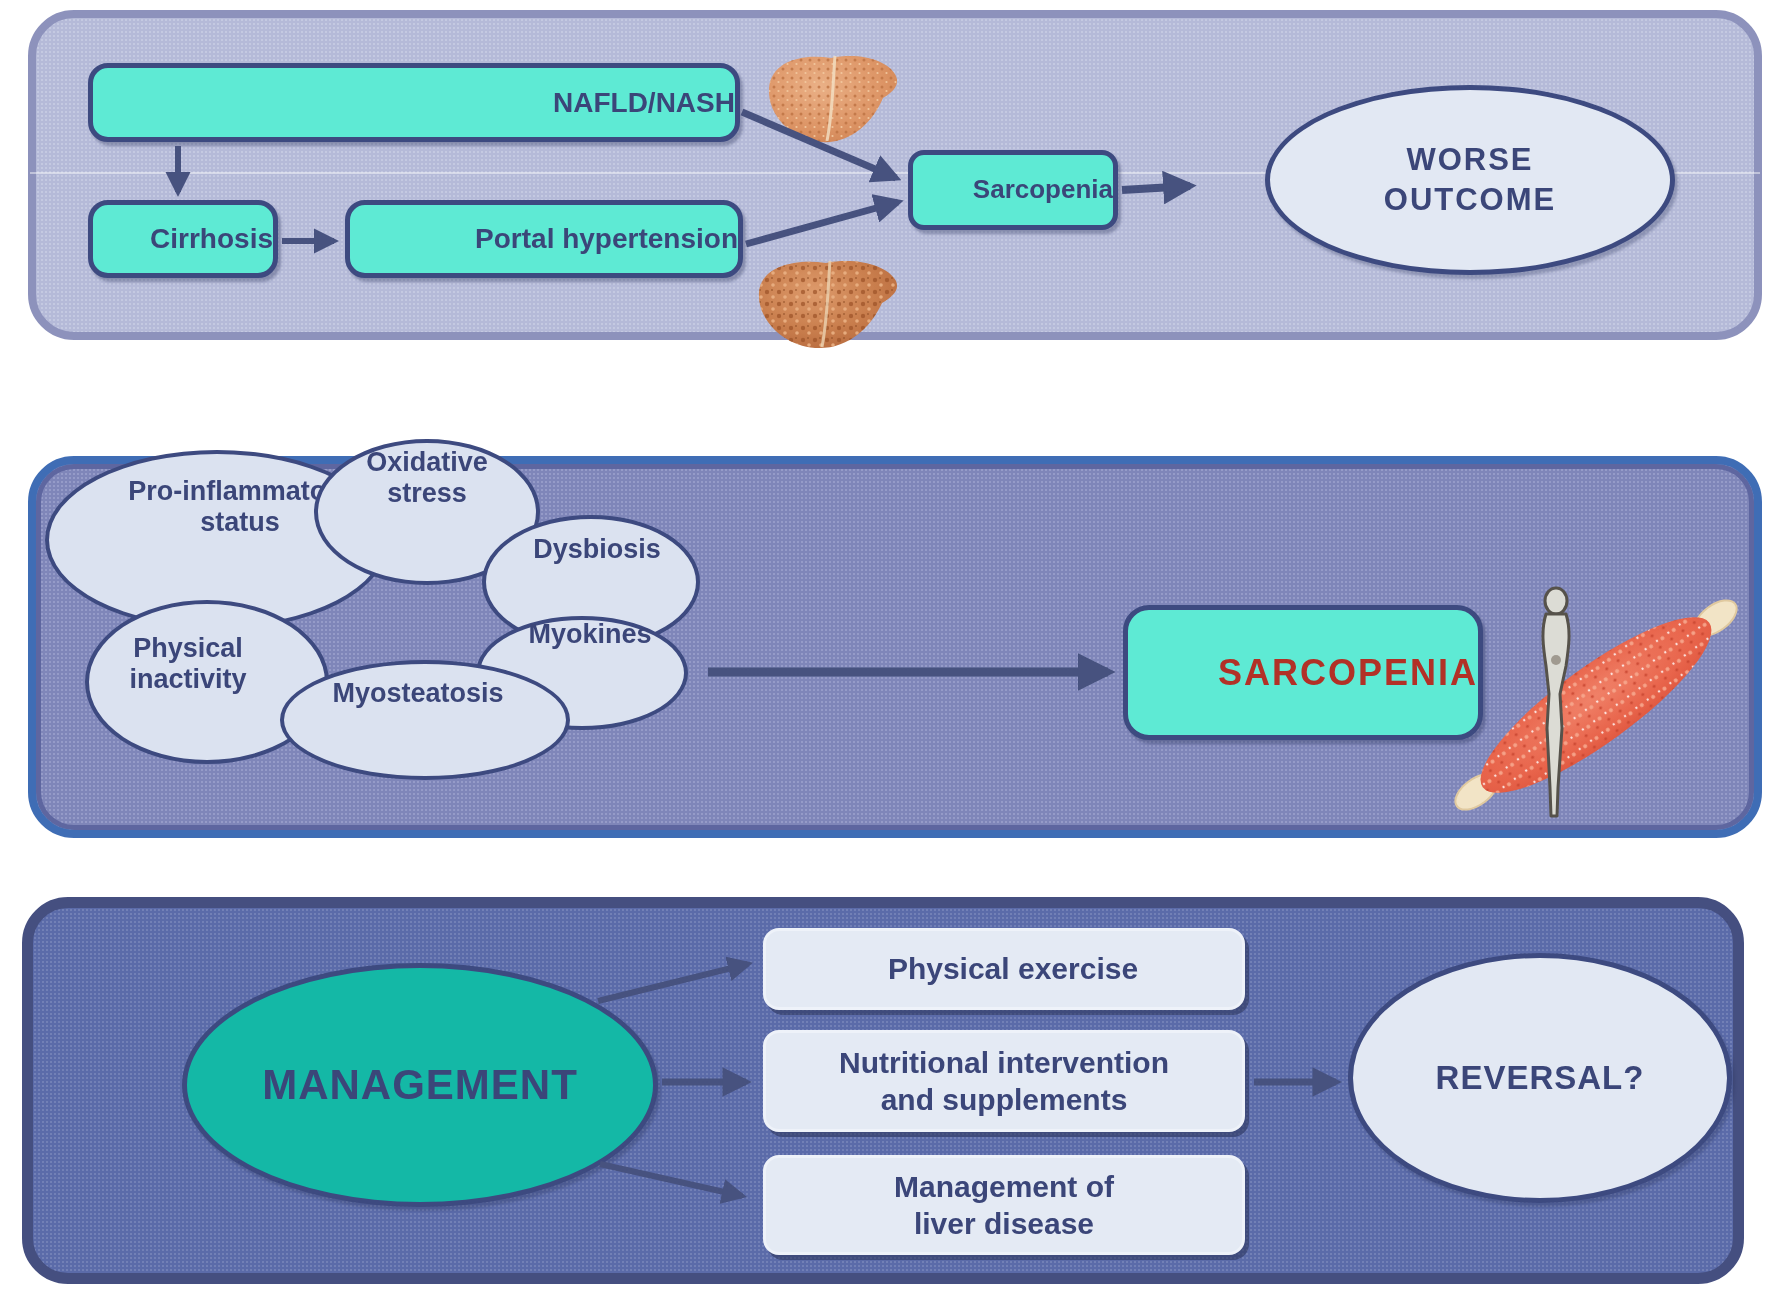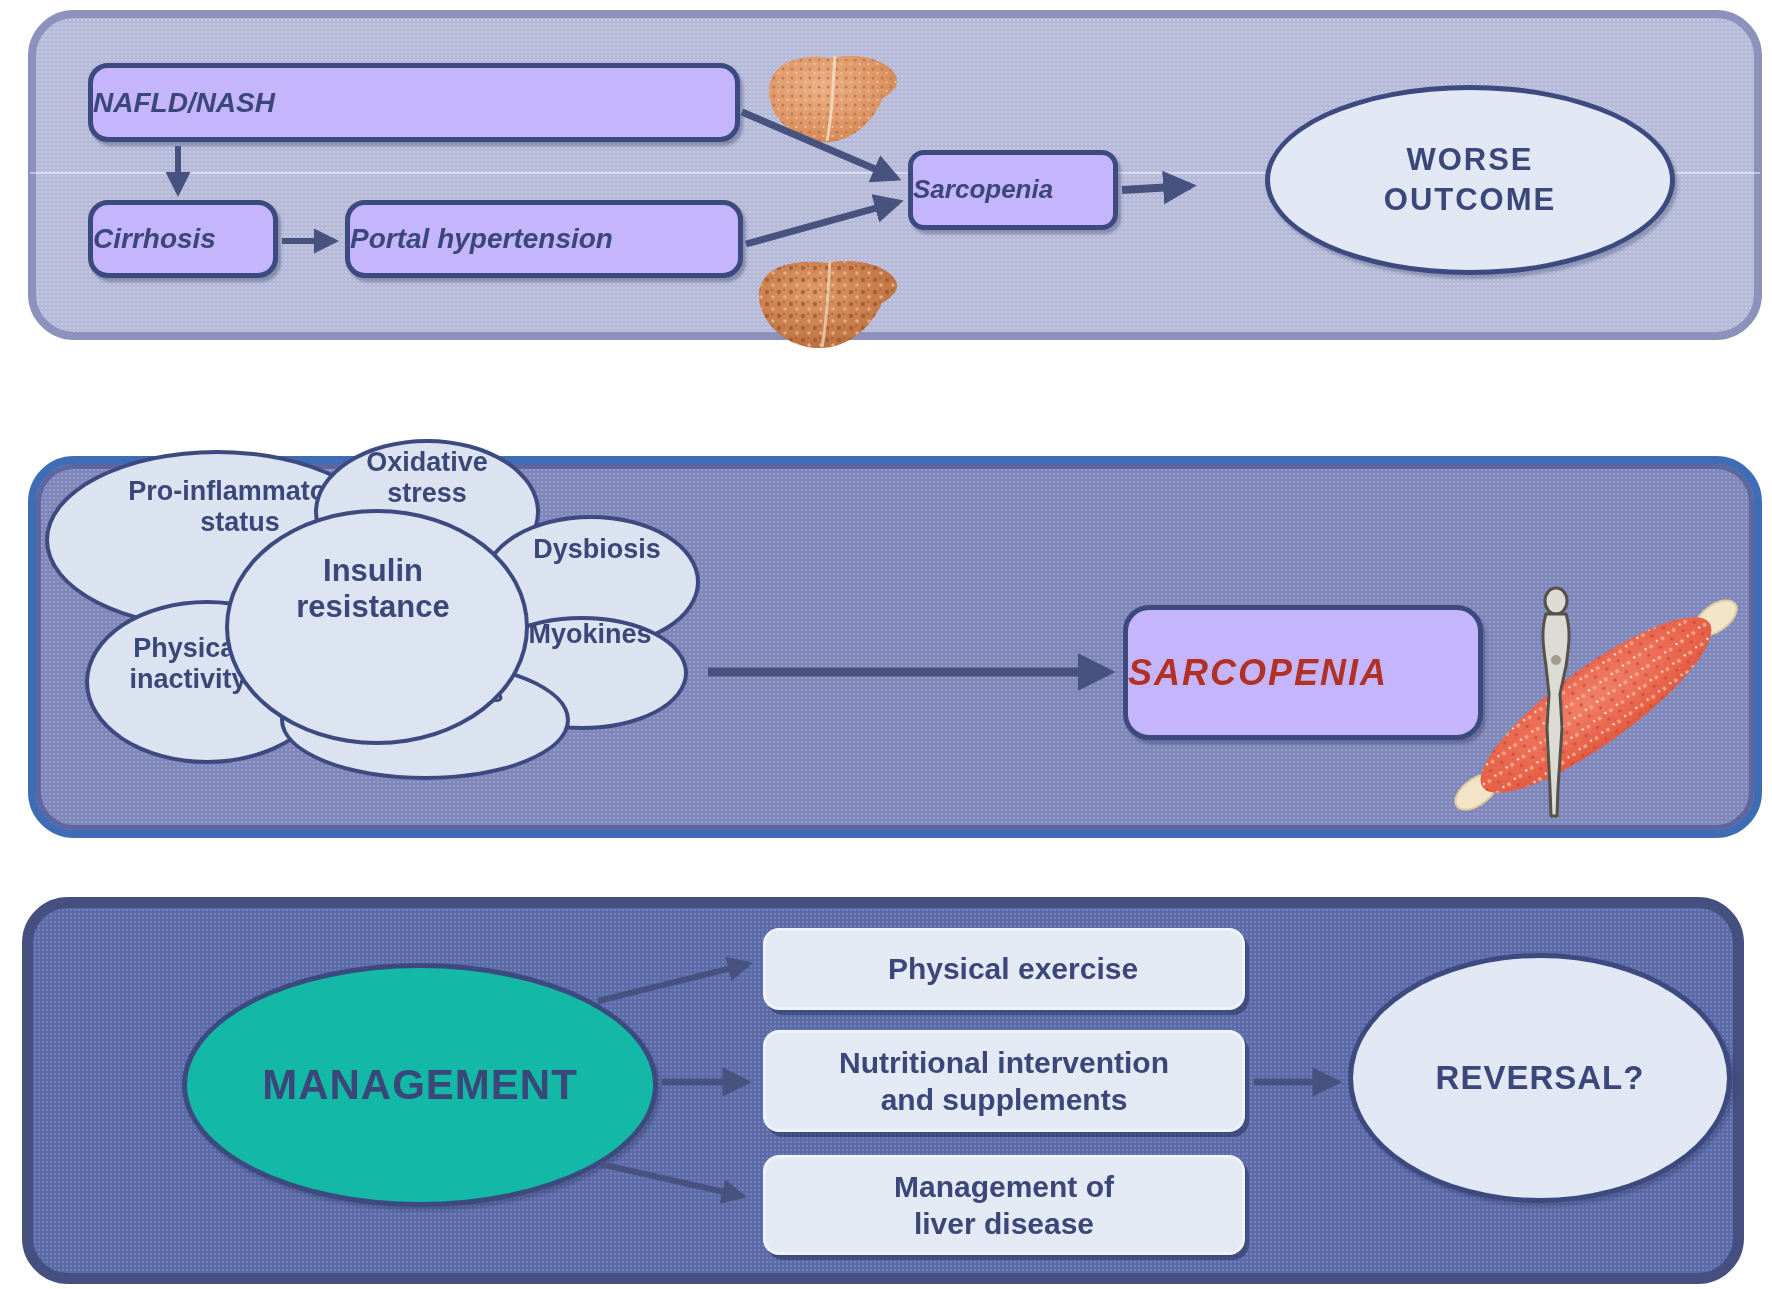--- a/index.html
+++ b/index.html
@@ -12,23 +12,23 @@
     background-image:radial-gradient(#c4c9e1 1px,transparent 1px);background-size:4px 4px;}
   .panel-mid{left:28px;top:456px;width:1734px;height:382px;border:8px solid #3f6db5;border-radius:46px;
     background-color:#7f86b9;box-shadow:inset 0 0 0 5px #5e66a0;
     background-image:radial-gradient(#959bc8 1px,transparent 1px);background-size:4px 4px;}
   .panel-bottom{left:22px;top:897px;width:1722px;height:387px;border:11px solid #454f80;border-radius:46px;
     background-color:#5b6ba9;
     background-image:radial-gradient(#7280b6 1px,transparent 1px);background-size:4px 4px;}
 
   .shine{position:absolute;left:30px;top:172px;width:1730px;height:2px;background:rgba(255,255,255,.45);}
 
-  .nbox{position:absolute;box-sizing:border-box;background:#c4b5fd;border:5px solid #3d4a80;border-radius:20px;
-    display:flex;align-items:center;justify-content:flex-start;text-align:center;white-space:pre-line;
-    box-shadow:3px 4px 3px rgba(42,52,92,.35);line-height:1.2;font-style:italic;}
+  .nbox{position:absolute;box-sizing:border-box;background:#5eead4;border:5px solid #3d4a80;border-radius:20px;
+    display:flex;align-items:center;justify-content:flex-end;text-align:center;white-space:pre-line;
+    box-shadow:3px 4px 3px rgba(42,52,92,.35);line-height:1.2;}
   .ell{position:absolute;box-sizing:border-box;background:#dbe2f0;border:4px solid #3d4a80;border-radius:50%;text-decoration:underline;}
   .ell .lbl{position:absolute;inset:0;display:flex;align-items:center;justify-content:center;
     text-align:center;white-space:pre-line;line-height:1.15;}
   .bigell{position:absolute;box-sizing:border-box;background:#e2e8f3;border:5px solid #3d4a80;border-radius:50%;
     display:flex;align-items:center;justify-content:center;text-align:center;white-space:pre-line;
     box-shadow:3px 4px 3px rgba(42,52,92,.3);}
   .mbox{position:absolute;box-sizing:border-box;background:#e4eaf4;border:3px solid #eef2f9;border-radius:16px;
     display:flex;align-items:center;justify-content:center;text-align:center;white-space:pre-line;
     box-shadow:4px 5px 0 rgba(40,49,88,.55);line-height:1.25;}
 
@@ -127,24 +127,20 @@
 
   <div class="ell" style="left:85px;top:600px;width:244px;height:164px;">
     <div class="lbl f27" style="transform:translate(-19px,-18px);">Physical
 inactivity</div>
   </div>
 
   <div class="ell" style="left:280px;top:660px;width:290px;height:120px;">
     <div class="lbl f27" style="transform:translate(-7px,-26px);">Myosteatosis</div>
   </div>
 
-  <div class="ell" style="left:225px;top:509px;width:304px;height:236px;background:#dde4f1;">
-    <div class="lbl f31" style="transform:translate(-4px,-38px);">Insulin
-resistance</div>
-  </div>
 
   <div class="nbox red" style="left:1123px;top:605px;width:360px;height:135px;border-radius:26px;">
     <span>SARCOPENIA</span>
   </div>
 
   <svg style="left:1420px;top:560px;" width="352" height="300" viewBox="0 0 352 300">
     <defs>
       <radialGradient id="mg" cx="50%" cy="40%" r="75%">
         <stop offset="0%" stop-color="#f08168"></stop>
           <stop offset="60%" stop-color="#e8644b"></stop>

